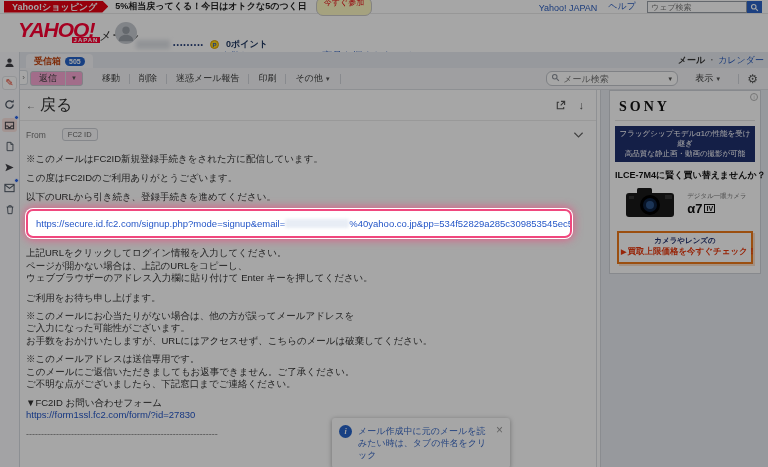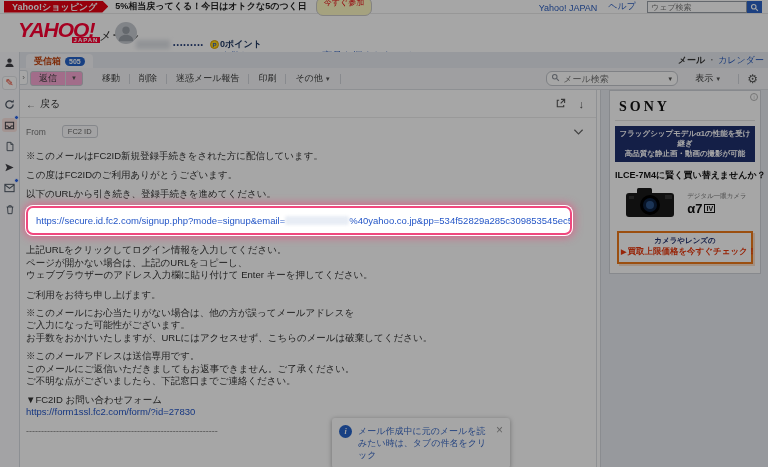--- a/index.html
+++ b/index.html
@@ -18,21 +18,21 @@
 .websearch .search-btn{width:15px;height:12px;background:#2b63c6;border:none;display:flex;align-items:center;justify-content:center;padding:0}
 
 
 #masthead{position:absolute;left:0;top:14px;width:724px;height:38px;background:#fff}
 .logo{position:absolute;left:18px;top:4px;color:#ff0033;font-weight:bold;font-style:italic;font-size:21px;letter-spacing:-1px}
 .logo-japan{position:absolute;right:-6px;bottom:-1px;background:#ff0033;color:#fff;font-size:6px;font-style:normal;letter-spacing:1px;padding:0 2px;font-weight:bold}
 .app-name{position:absolute;left:99px;top:13px;font-size:13px;color:#333}
 .avatar{position:absolute;left:115px;top:8px;width:22px;height:22px;border-radius:50%;background:#c7cbd1;display:flex;align-items:center;justify-content:center;overflow:hidden}
 .user-blur{position:absolute;left:136px;top:26px;width:34px;height:9px;background:#dfe2e7;filter:blur(2px)}
 .user-dots{position:absolute;left:173px;top:27px;font-size:7px;color:#27407a;letter-spacing:1px}
-.points-row{position:absolute;left:210px;top:24px;display:flex;align-items:center;gap:1px}
+.points-row{position:absolute;left:210px;top:24px;display:flex;align-items:center;gap:7px}
 .coin{width:9px;height:9px;border-radius:50%;background:#ffd61e;border:1px solid #d99e00;color:#2b5dbf;font-size:6px;font-weight:bold;display:flex;align-items:center;justify-content:center}
 .points-label{font-size:9px;color:#223a63;font-weight:bold}
 .fashion-link{position:absolute;left:210px;top:35px;font-size:10px;color:#2b5dbf}
 
 
 #tab-bar{position:absolute;left:20px;top:52px;width:748px;height:16px;background:#e9ecf1;display:flex;align-items:flex-end}
 .inbox-tab{margin-left:6px;background:#f7f8fa;border-radius:4px 4px 0 0;height:14px;display:flex;align-items:center;padding:0 8px;gap:4px}
 .inbox-label{font-size:9px;color:#c2410c;font-weight:bold}
 .inbox-count{background:#2563c9;color:#fff;font-size:7px;border-radius:7px;padding:0 4px;height:9px;line-height:9px;font-weight:bold}
 .top-right-links{margin-left:auto;margin-right:4px;font-size:9px;display:flex;align-items:center;height:16px;gap:2px}
@@ -59,21 +59,21 @@
 .caret{font-size:6px;color:#555;margin-left:2px}
 .tb-right{margin-left:auto;display:flex;align-items:center;margin-right:10px;gap:8px}
 .mail-search{display:flex;align-items:center;width:132px;height:15px;background:#fff;border:1px solid #c3c6cc;border-radius:6px;padding:0 4px;gap:3px}
 .mail-search input{border:none;outline:none;flex:1;font-size:9px;color:#333;min-width:0;background:transparent;font-family:"Liberation Sans",sans-serif}
 .gear{font-size:12px;color:#555;line-height:12px}
 
 
 #mail-pane{position:absolute;left:20px;top:90px;width:577px;height:377px;background:#fff;border-right:1px solid #dcdfe4;border-radius:6px 0 0 0;overflow:hidden}
 .back-row{display:flex;align-items:center;padding:5px 12px 4px 6px;border-bottom:1px solid #ececec}
 .back-arrow{font-size:10px;color:#555}
-.back-label{font-size:10px;color:#333;margin-left:4px}
+.back-label{font-size:16px;color:#333;margin-left:4px}
 .head-icons{margin-left:auto;display:flex;align-items:center;gap:13px;color:#555}
 .dl-icon{font-size:11px;color:#555;line-height:11px}
 .from-row{display:flex;align-items:center;padding:7px 12px 0 6px}
 .from-label{font-size:8.5px;color:#777}
 .from-chip{margin-left:16px;border:1px solid #ccd0d6;border-radius:3px;font-size:7.5px;color:#666;padding:1px 5px;background:#fbfbfc}
 .collapse-chevron{margin-left:auto;display:flex}
 .subject-row{display:flex;align-items:center;padding:8px 12px 9px 6px;border-bottom:1px solid #ececec}
 .subject{font-size:11px;font-weight:bold;color:#1f1f1f}
 .subject-right{margin-left:auto;display:flex;align-items:center;gap:6px}
 .star{color:#a3a3a3;font-size:11px;line-height:11px}
@@ -93,21 +93,21 @@
 .toast-i{width:13px;height:13px;border-radius:50%;background:#2563c9;color:#fff;font-size:8px;font-weight:bold;font-style:italic;display:flex;align-items:center;justify-content:center;flex:none;font-family:"Liberation Serif",serif}
 .toast-text{font-size:9px;color:#3d6bc6;line-height:12px;flex:1}
 .toast-close{color:#999;font-size:12px;line-height:10px;flex:none}
 
 
 #right-col{position:absolute;left:600px;top:90px;width:168px;height:377px;background:#e9ecf1;border-left:1px solid #d5d8dd}
 .ad-card{margin:0 0 0 8px;width:152px;background:#fff;border:1px solid #cfd3d9;position:relative;padding:5px 5px 9px}
 .ad-info{position:absolute;top:2px;right:2px;width:8px;height:8px;border:1px solid #b5b5b5;border-radius:50%;color:#b5b5b5;font-size:5px;line-height:7px;text-align:center}
 .sony{font-family:"Liberation Serif",serif;font-weight:bold;font-size:14px;letter-spacing:3px;color:#111;margin:3px 0 5px 4px}
 .sony-rule{height:1px;background:#e2e2e2;margin-bottom:5px}
-.navy-banner{background:#20306e;color:#fff;font-size:7.5px;text-align:center;line-height:10px;padding:3px 1px;font-weight:bold}
+.navy-banner{background:#20306e;color:#fff;font-size:7.5px;text-align:center;line-height:10px;padding:3px 1px;font-weight:normal}
 .ad-headline{font-size:9px;font-weight:bold;color:#111;text-align:center;margin:7px 0 3px;white-space:nowrap}
 .product-row{display:flex;align-items:center;justify-content:center;gap:8px;margin:3px 0 8px}
 .prod-info{display:flex;flex-direction:column}
 .prod-type{font-size:6.5px;color:#777}
 .prod-name{font-size:13px;font-weight:bold;color:#111}
 .prod-name .iv{font-size:7px;border:1px solid #111;padding:0 1px;margin-left:2px;vertical-align:2px}
 .ad-cta{border:2px solid #ef7a1a;background:#fff;margin:0 2px;padding:3px 2px 4px;text-align:center;box-shadow:2px 2px 0 rgba(239,122,26,.25)}
 .cta1{color:#20306e;font-weight:bold;font-size:7.5px}
 .cta2{color:#e8380d;font-weight:bold;font-size:8.5px;white-space:nowrap}
 .cta-arrow{color:#e8380d;font-size:7px;margin-right:1px}

